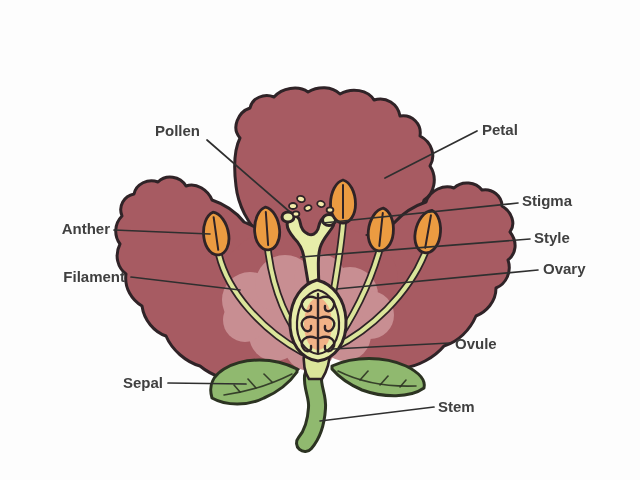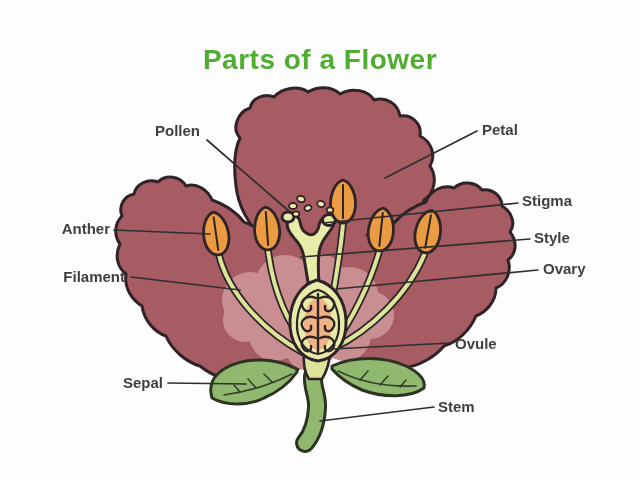--- a/index.html
+++ b/index.html
@@ -25,21 +25,20 @@
   .stem-outer{fill:none;stroke:var(--leaf_outline,#2c3322);stroke-width:20;stroke-linecap:round;}
   .stem-inner{fill:none;stroke:var(--leaf_green,#90b96f);stroke-width:14;stroke-linecap:round;}
   .receptacle{fill:var(--filament_green,#dbe59a);stroke:var(--outline_dark,#2f2327);stroke-width:2.6;}
   .leader{stroke:var(--leader_line,#2f2f2f);stroke-width:1.7;fill:none;stroke-linecap:round;}
   .lbl{fill:var(--label_text,#404040);font-family:"Liberation Sans",sans-serif;font-size:15px;font-weight:bold;}
 </style>
 </head>
 <body>
 
 <div class="page">
-  <div class="title">Parts of a Flower</div>
 
   <svg width="640" height="480" viewBox="0 0 640 480">
 
     <path class="petal" d="M 262,238 C 248,224 238,205 236,186 C 234,170 233,152 240,138
          C 231,128 238,112 250,108 C 252,98 264,93 274,97 C 282,88 298,85 308,92
          C 318,86 332,86 340,94 C 352,87 368,90 374,100 C 386,96 398,104 400,116
          C 412,114 422,124 420,136 C 432,142 436,156 430,166 C 438,178 434,194 424,200
          C 420,216 408,228 396,234 C 388,244 376,250 366,248 L 262,238 Z"></path>
     <path class="petal" d="M 300,255 C 284,240 262,230 244,222 C 236,212 224,204 212,200
          C 208,190 196,182 186,186 C 180,176 166,174 158,182 C 148,178 136,184 134,194

